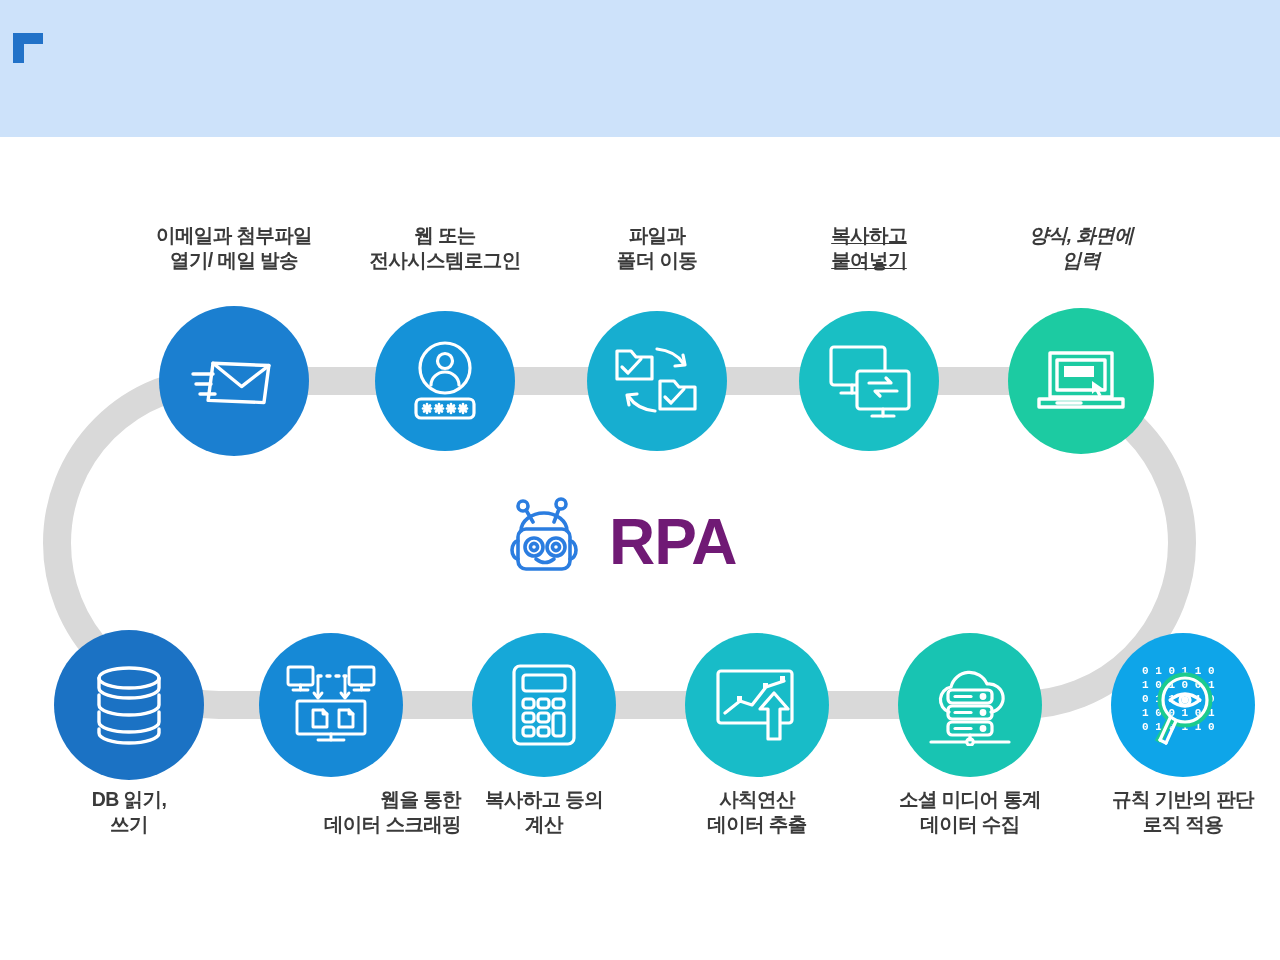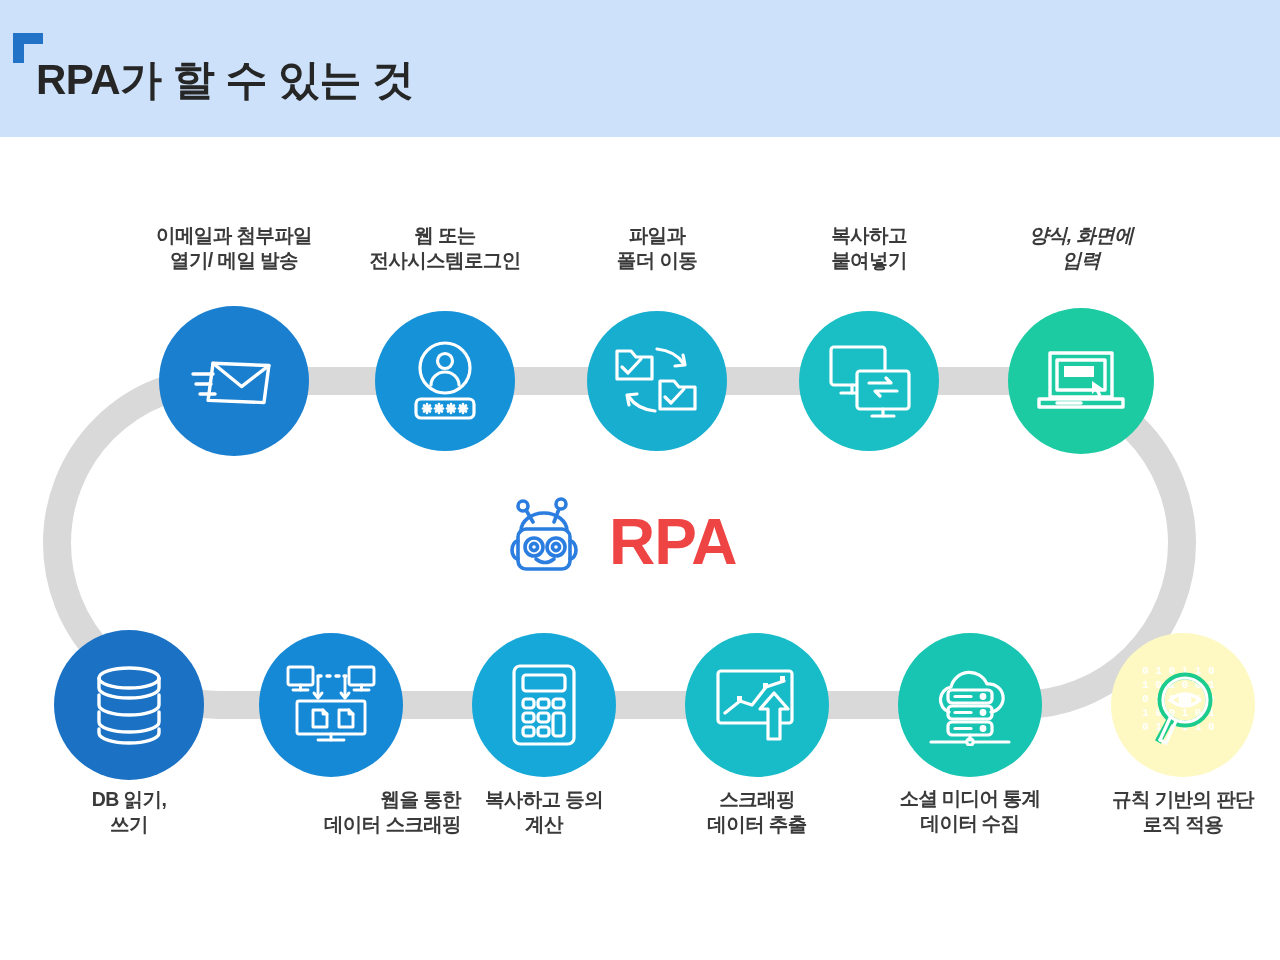--- a/index.html
+++ b/index.html
@@ -47,34 +47,33 @@
     font-family:"Liberation Sans","DejaVu Sans",sans-serif;
   }
 
   
   #center-logo{
     position:absolute; left:470px; top:345px; width:330px; height:120px;
     display:flex; align-items:center; justify-content:flex-start;
   }
   #robot-icon{ margin-left:14px; }
   #rpa-wordmark{
-    margin-left:22px; font-size:64px; font-weight:bold; color:#ef4444;
+    margin-left:22px; font-size:64px; font-weight:bold; color:#701a75;
     letter-spacing:-1px; line-height:1;
     font-family:"Liberation Sans","DejaVu Sans",sans-serif;
   }
 </style>
 </head>
 <body>
 
 <div id="header-band">
   <div id="corner-bracket">
     <div class="vbar"></div>
       <div class="hbar"></div>
   </div>
-  <div id="page-title">RPA가 할 수 있는 것</div>
 </div>
 
 <div id="stage">
 
   <svg id="track-svg" viewBox="0 0 1280 823" xmlns="http://www.w3.org/2000/svg">
     <rect x="40" y="244" width="1125" height="324" rx="162" ry="162" fill="none" stroke="#d9d9d9" stroke-width="28"></rect>
   </svg>
 
   <div class="node">
     <div class="bubble" style="left:142px; top:169px; width:150px; height:150px; background:#1b7fd0;">
@@ -152,21 +151,21 @@
           <line x1="27" y1="44" x2="27" y2="52"></line>
           <line x1="16" y1="52" x2="38" y2="52"></line>
           <rect x="32" y="30" width="52" height="38" rx="3" fill="#19bfc4"></rect>
           <line x1="58" y1="68" x2="58" y2="75"></line>
           <line x1="47" y1="75" x2="69" y2="75"></line>
           <path d="M44 42 h22 l-5 -5"></path>
           <path d="M72 50 h-22 l5 5"></path>
         </g>
       </svg>
     </div>
-    <div class="node-label" style="left:722px; top:86px;">복사하고
+    <div class="node-label" style="left:722px; top:86px;text-decoration:underline;">복사하고
 붙여넣기</div>
   </div>
 
   <div class="node">
     <div class="bubble" style="left:991px; top:171px; width:146px; height:146px; background:#1ccba2;">
       <svg width="92" height="72" viewBox="0 0 92 72">
         <g fill="none" stroke="#ffffff" stroke-width="3.4" stroke-linecap="round" stroke-linejoin="round">
           <path d="M15 8 h62 v44 h-62 Z"></path>
           <path d="M22 15 h48 v30 h-48 Z"></path>
           <rect x="29" y="21" width="30" height="11" fill="#ffffff" stroke="none"></rect>
@@ -257,21 +256,21 @@
         <g fill="none" stroke="#ffffff" stroke-width="3.2" stroke-linecap="round" stroke-linejoin="round">
           <rect x="4" y="6" width="74" height="52" rx="3"></rect>
           <polyline points="11,48 26,36 38,40 52,22 70,16"></polyline>
           <rect x="23" y="31" width="5" height="5" fill="#ffffff" stroke="none"></rect>
           <rect x="49" y="18" width="5" height="5" fill="#ffffff" stroke="none"></rect>
           <rect x="66" y="11" width="5" height="5" fill="#ffffff" stroke="none"></rect>
           <path d="M54 74 v-30 l-8 0 l14 -16 l14 16 l-8 0 v30 Z" fill="#18bcc8"></path>
         </g>
       </svg>
     </div>
-    <div class="node-label" style="left:610px; top:650px;">스크래핑
+    <div class="node-label" style="left:610px; top:650px;">사칙연산
 데이터 추출</div>
   </div>
 
   <div class="node">
     <div class="bubble" style="left:881px; top:496px; width:144px; height:144px; background:#18c4b2;">
       <svg width="86" height="82" viewBox="0 0 86 82">
         <g fill="none" stroke="#ffffff" stroke-width="3.2" stroke-linecap="round" stroke-linejoin="round">
           <path d="M22 48 a13 13 0 0 1 2 -25 a19 19 0 0 1 36 -3 a13 13 0 0 1 4 28"></path>
           <rect x="21" y="26" width="44" height="13" rx="4"></rect>
           <rect x="21" y="42" width="44" height="13" rx="4"></rect>
@@ -282,26 +281,26 @@
           <circle cx="56" cy="32.5" r="1.8" fill="#ffffff"></circle>
           <circle cx="56" cy="48.5" r="1.8" fill="#ffffff"></circle>
           <circle cx="56" cy="64.5" r="1.8" fill="#ffffff"></circle>
           <line x1="43" y1="71" x2="43" y2="76"></line>
           <circle cx="43" cy="78" r="3.2"></circle>
           <line x1="4" y1="78" x2="39" y2="78"></line>
           <line x1="47" y1="78" x2="82" y2="78"></line>
         </g>
       </svg>
     </div>
-    <div class="node-label" style="left:823px; top:650px;font-family:Liberation Serif, serif;">소셜 미디어 통계
+    <div class="node-label" style="left:823px; top:650px;">소셜 미디어 통계
 데이터 수집</div>
   </div>
 
   <div class="node">
-    <div class="bubble" style="left:1094px; top:496px; width:144px; height:144px; background:#fef9c3;">
+    <div class="bubble" style="left:1094px; top:496px; width:144px; height:144px; background:#0ea5e9;">
       <svg width="86" height="86" viewBox="0 0 86 86">
         <g fill="#ffffff" font-family="'Liberation Mono','DejaVu Sans Mono',monospace" font-size="11" font-weight="bold">
           <text x="2" y="12">0 1 0 1 1 0</text>
           <text x="2" y="26">1 0 1 0 0 1</text>
           <text x="2" y="40">0 1 1 0 1 0</text>
           <text x="2" y="54">1 0 0 1 0 1</text>
           <text x="2" y="68">0 1 0 1 1 0</text>
         </g>
         <g fill="none" stroke="#1ccb8e" stroke-width="7">
           <circle cx="45" cy="38" r="24"></circle>

